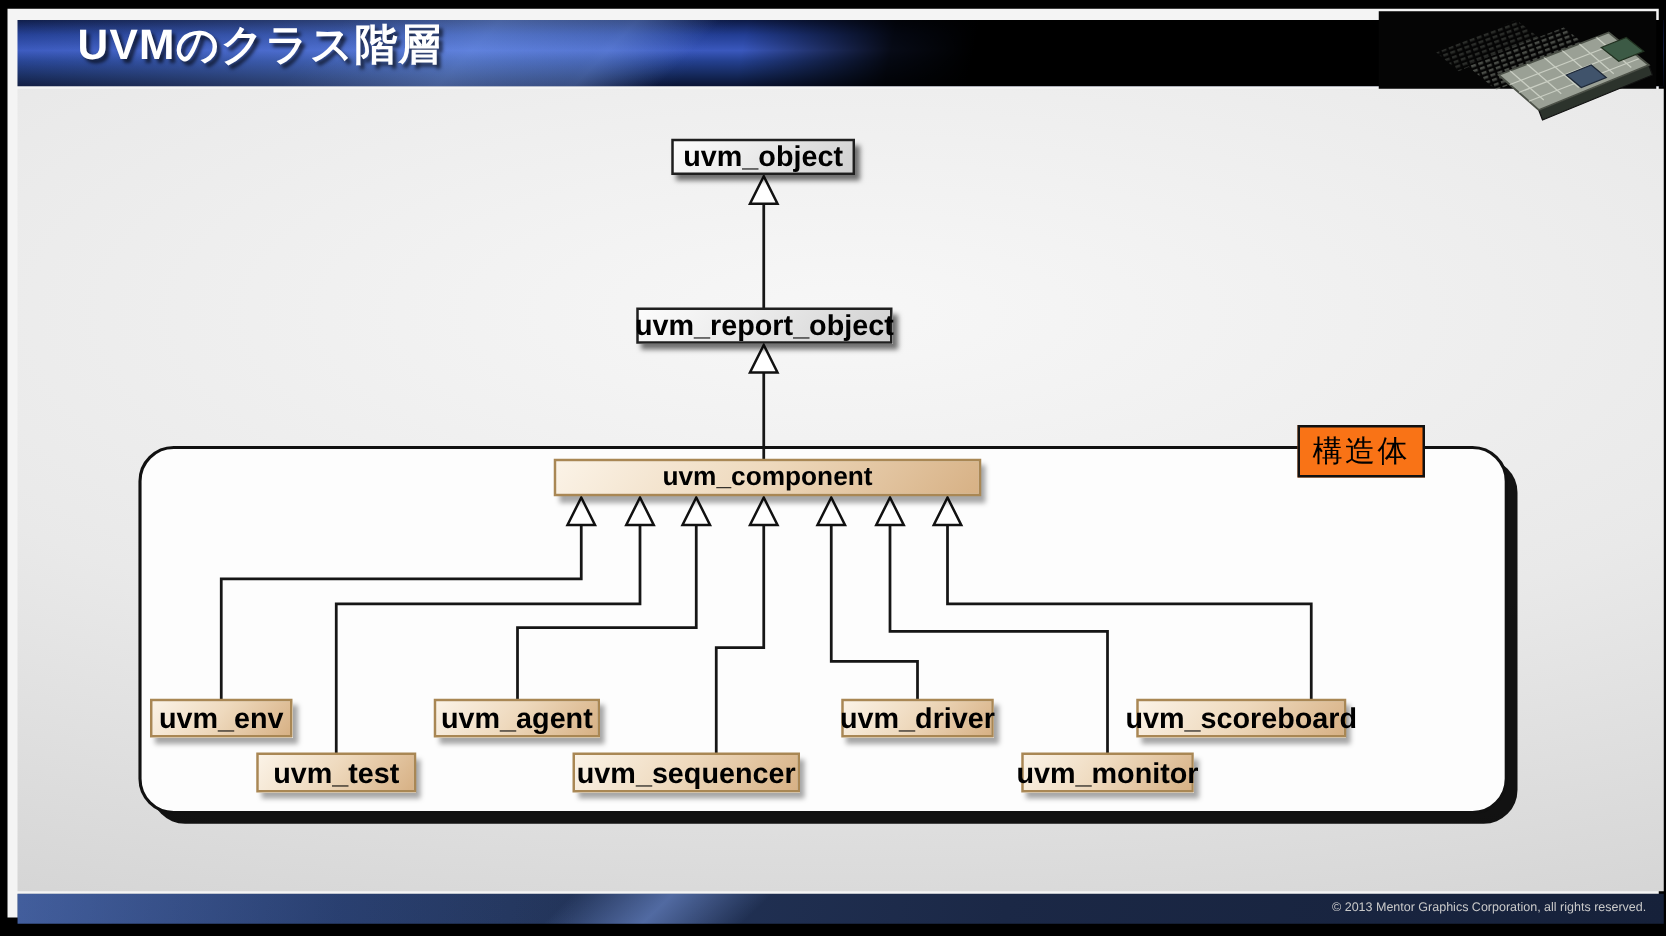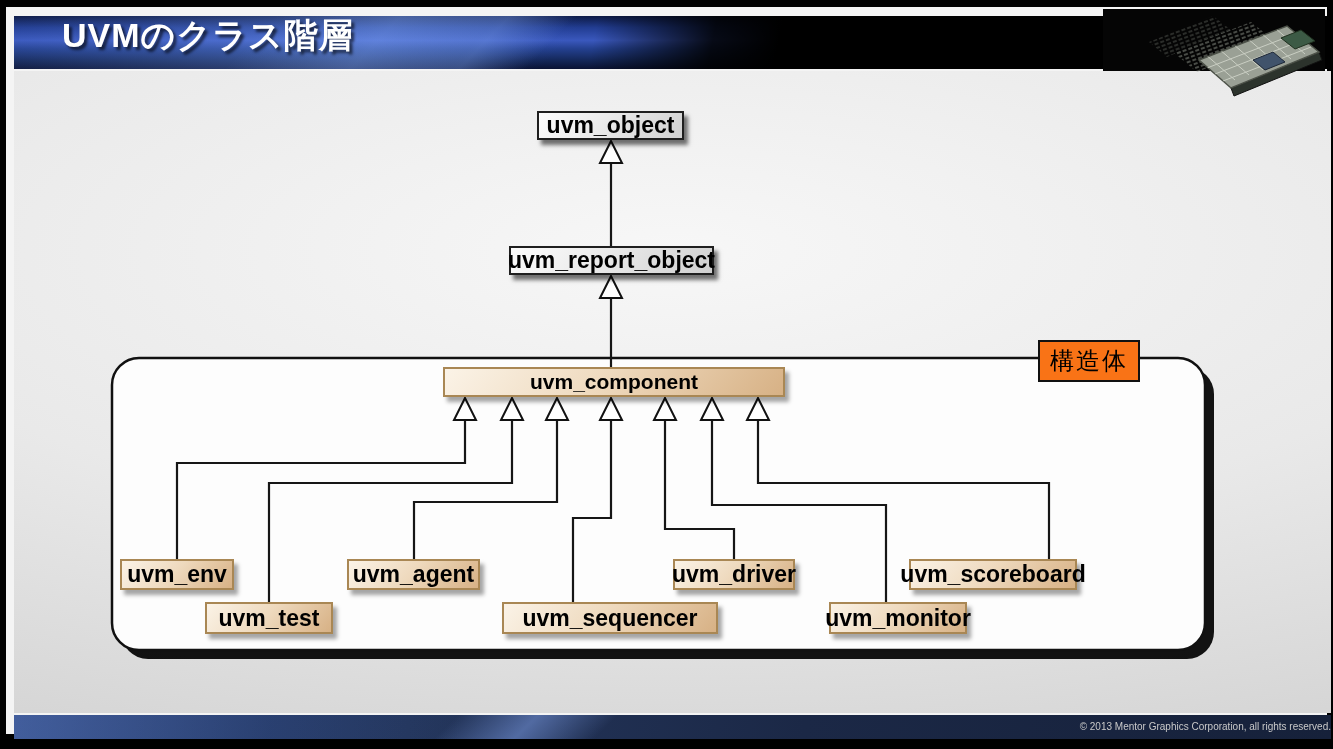--- a/index.html
+++ b/index.html
@@ -32,41 +32,41 @@
     background: radial-gradient(ellipse 120% 85% at 50% 28%, #f7f7f7 0%, #e9e9e9 52%, #d3d3d3 100%); }
 
   
   .footer-bar { position:absolute; left:0; top:699px; width:1317px; height:24px; overflow:hidden;
     background: linear-gradient(100deg,#2b4070 0%,#24365c 30%,#1b2846 60%,#16213a 100%);
     color:#c9c9c9; font-size:10px; line-height:24px; text-align:right; }
   .footer-bar::before { content:''; position:absolute; left:0; top:0; width:640px; height:24px;
     background: linear-gradient(100deg, rgba(110,150,240,.35) 0%, rgba(60,100,190,.15) 40%, transparent 70%); }
   .fsw { position:absolute; left:430px; top:-6px; width:160px; height:40px; transform:skewX(-46deg);
     background: linear-gradient(90deg, transparent 0%, rgba(140,175,255,.45) 50%, transparent 100%); }
-  .copyright { position:relative; z-index:2; }
+  .copyright { position:relative; padding-right:14px; z-index:2; }
 
   
   .diagram-svg { position:absolute; left:0; top:0; width:1333px; height:749px; z-index:6; }
 
   .cls-box { position:absolute; z-index:7; display:flex; align-items:center; justify-content:center;
     font-weight:bold; font-size:23px; color:#000; white-space:nowrap; }
   .gray { background: linear-gradient(130deg,#fcfcfc 0%,#eaeaea 45%,#d0d0d0 100%);
     border:2px solid #1f1f1f; box-shadow:4px 5px 4px rgba(0,0,0,.55); }
   .tan  { background: linear-gradient(130deg,#fbf3e7 0%,#eed9bd 48%,#d7b185 100%);
     border:2px solid #a98754; box-shadow:4px 5px 4px rgba(0,0,0,.35); }
 
   .b-object     { left:537px; top:111px; width:147px; height:29px; }
   .b-report     { left:509px; top:246px; width:205px; height:29px; }
   .b-component  { left:443px; top:367px; width:342px; height:30px; font-size:21px; }
   .b-env        { left:120px; top:559px; width:114px; height:31px; }
   .b-test       { left:205px; top:602px; width:128px; height:32px; }
   .b-agent      { left:347px; top:559px; width:133px; height:31px; }
-  .b-sequencer  { left:502px; top:602px; width:216px; height:32px; }
+  .b-sequencer  { left:458px; top:602px; width:182px; height:32px; }
   .b-driver     { left:673px; top:559px; width:122px; height:31px; }
-  .b-monitor    { left:817px; top:602px; width:138px; height:32px;margin-left:12px; }
+  .b-monitor    { left:817px; top:602px; width:138px; height:32px; }
   .b-scoreboard { left:909px; top:559px; width:168px; height:31px; }
 
   .struct-label { position:absolute; left:1038px; top:340px; width:102px; height:42px; z-index:8;
     background:#f97316; border:2px solid #111; display:flex; align-items:center; justify-content:center;
     font-size:24px; color:#000; letter-spacing:2px; }
 </style>
 </head>
 <body>
 
 <div class="slide">

